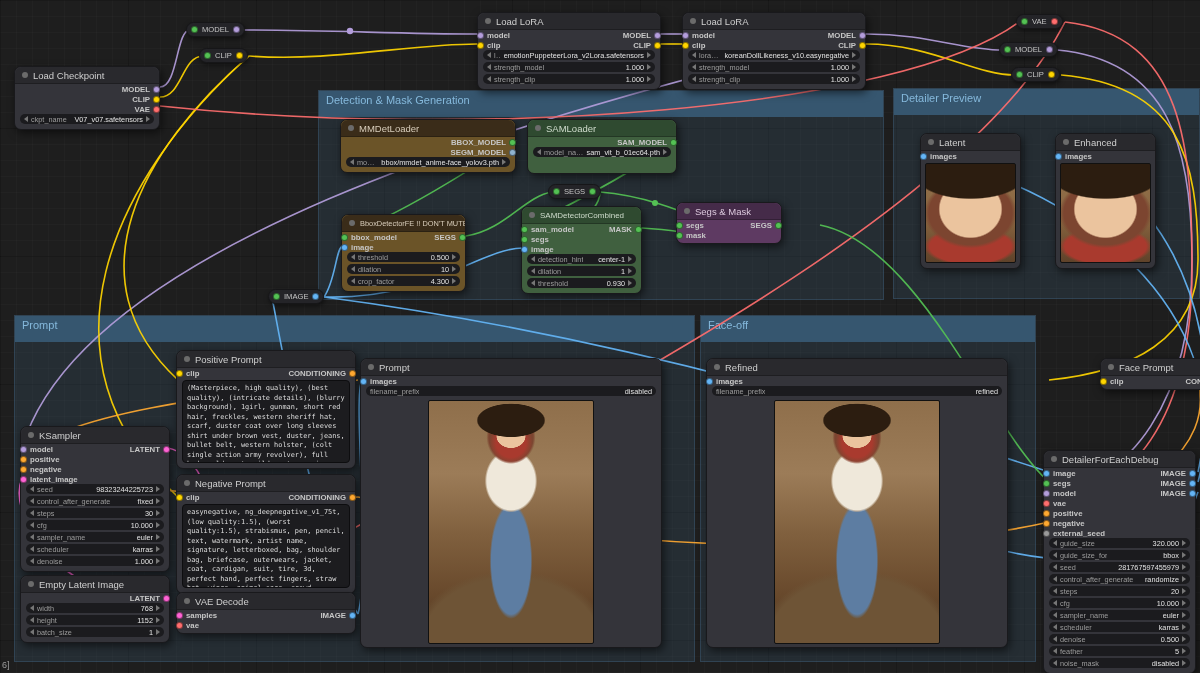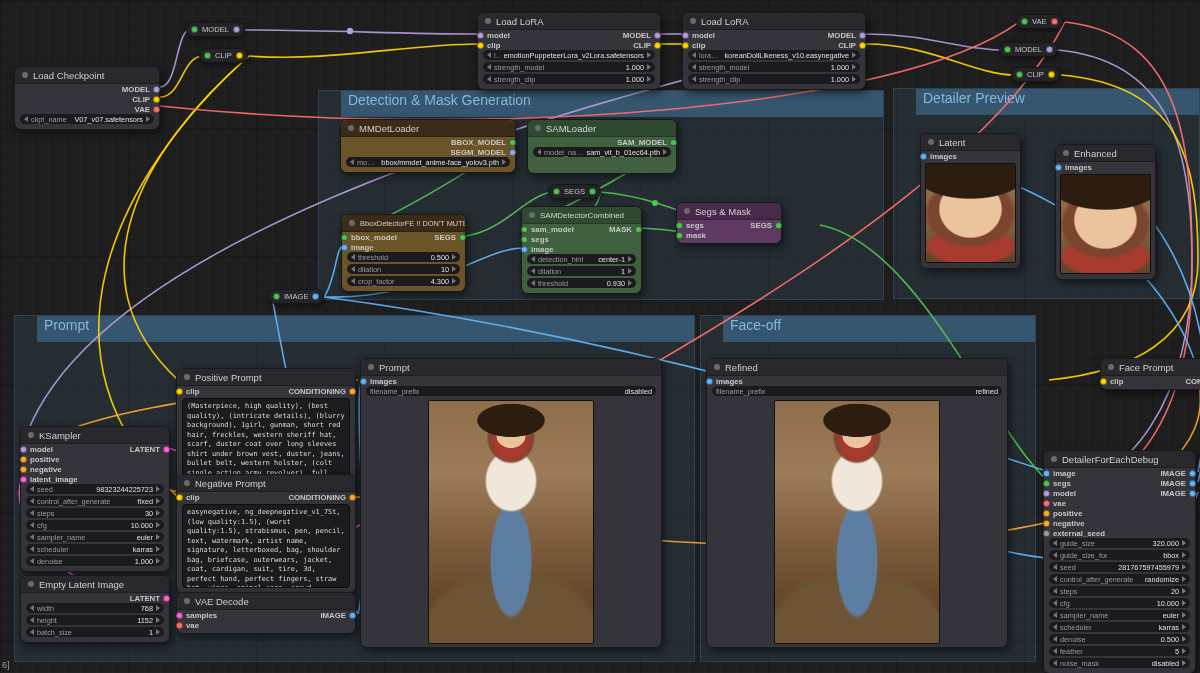--- a/index.html
+++ b/index.html
@@ -9,21 +9,21 @@
     font-family:"Liberation Sans", sans-serif;
     background-color:#1e1e1e;
     background-image:
       linear-gradient(rgba(0,0,0,.28) 1px, transparent 1px),
       linear-gradient(90deg, rgba(0,0,0,.28) 1px, transparent 1px),
       linear-gradient(rgba(255,255,255,.018) 1px, transparent 1px),
       linear-gradient(90deg, rgba(255,255,255,.018) 1px, transparent 1px);
     background-size:128px 128px, 128px 128px, 16px 16px, 16px 16px;
   }
   .group { position:absolute; z-index:0; background:rgba(62,98,128,.22); border:1px solid rgba(70,110,142,.35); }
-  .ghead { height:26px; line-height:18px; background:#36566f; color:#85b9dc; font-size:14px; padding:0 7px; white-space:nowrap; overflow:hidden;margin-left:22px; }
+  .ghead { height:26px; line-height:18px; background:#36566f; color:#85b9dc; font-size:11px; padding:0 7px; white-space:nowrap; overflow:hidden; }
   #wires { position:absolute; left:0; top:0; z-index:1; pointer-events:none; }
   #wires path { fill:none; stroke-width:1.6px; opacity:.92; }
   .w-model{stroke:#b39ddb} .w-clip{stroke:#ffd500} .w-vae{stroke:#ff6e6e}
   .w-cond{stroke:#ffa931} .w-latent{stroke:#ff64d5} .w-image{stroke:#64b5f6} .w-green{stroke:#54c154}
   .node { position:absolute; z-index:2; background:#34343a; border:1px solid #19191c; border-radius:7px;
           box-shadow:2px 3px 8px rgba(0,0,0,.55); color:#c9c9c9; font-size:8px; padding-bottom:3px; }
   .ntitle { height:17px; display:flex; align-items:center; gap:5px; padding:0 7px; font-size:9.5px; color:#cfcfcf;
             background:#29292d; border-radius:7px 7px 0 0; border-bottom:1px solid rgba(0,0,0,.25); white-space:nowrap; overflow:hidden; }
   .tdot { width:6px; height:6px; border-radius:50%; background:#6b6b6b; flex:0 0 auto; }
   .n-brown { background:#6b5428; } .n-brown .ntitle { background:#3a2c19; color:#d8cdbb; }
@@ -454,21 +454,21 @@
       </div>
     <div class="row">
         <span class="pin">
           <i class="dot c-image"></i>
           <b class="pl">images</b>
         </span>
       </div>
     <div class="art art-face" style="width:91px;height:100px;margin:2px auto 2px"></div>
   </div>
 
-  <div class="node" style="left:1055px;top:144px;width:101px">
+  <div class="node" style="left:1055px;top:133px;width:101px">
     <div class="ntitle">
         <i class="tdot"></i>
         <span>Enhanced</span>
       </div>
     <div class="row">
         <span class="pin">
           <i class="dot c-image"></i>
           <b class="pl">images</b>
         </span>
       </div>
@@ -576,21 +576,21 @@
         <i class="wr"></i>
       </div>
     <div class="widget">
         <i class="wl"></i>
         <span class="wn">batch_size</span>
         <span class="wv">1</span>
         <i class="wr"></i>
       </div>
   </div>
 
-  <div class="node" style="left:176px;top:368px;width:180px">
+  <div class="node" style="left:176px;top:350px;width:180px">
     <div class="ntitle">
         <i class="tdot"></i>
         <span>Positive Prompt</span>
       </div>
     <div class="row">
         <span class="pin">
           <i class="dot c-clip"></i>
           <b class="pl">clip</b>
         </span>
         <span class="pout">

